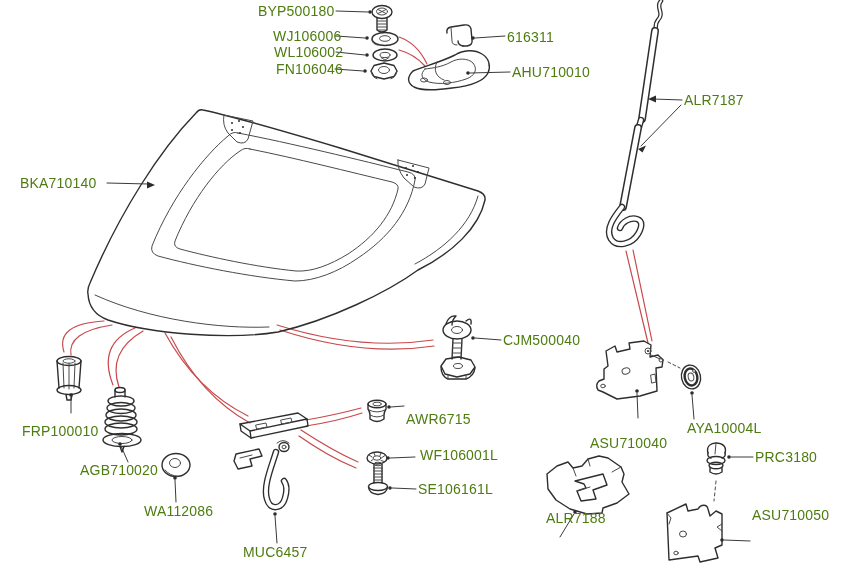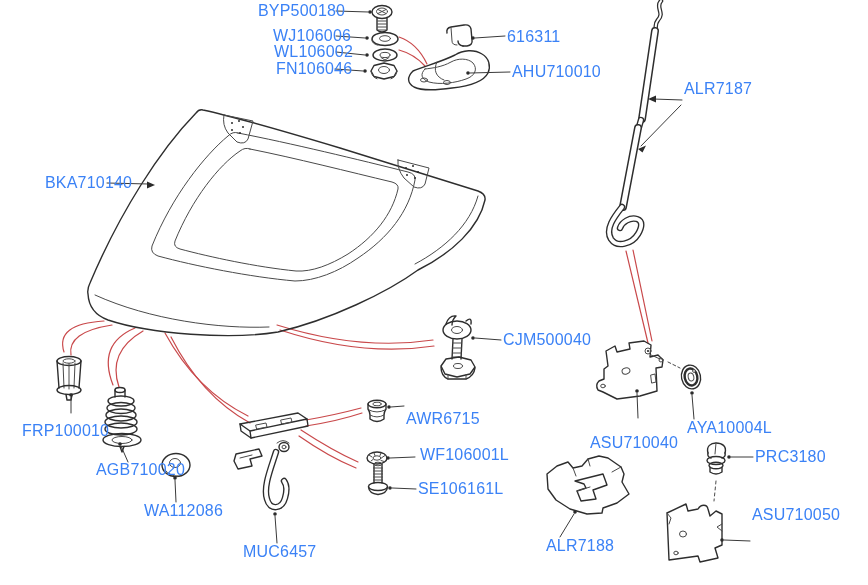--- a/index.html
+++ b/index.html
@@ -6,23 +6,23 @@
   .stage{
     position:relative;
     width:868px;height:585px;
     background:#ffffff;
     font-family:"Liberation Sans", sans-serif;
     overflow:hidden;
   }
   .stage svg{position:absolute;left:0;top:0;}
   .lbl{
     position:absolute;
-    font-size:16px;
+    font-size:14px;
     line-height:14px;
-    color:#3b82f6;
+    color:#4d7c0f;
     white-space:nowrap;
     letter-spacing:0.2px;
   }
   
   .ln{stroke:#2e2e2e;stroke-width:1.4;fill:none;stroke-linecap:round;stroke-linejoin:round;}
   .lnt{stroke:#4a4a4a;stroke-width:1;fill:none;stroke-linecap:round;stroke-linejoin:round;}
   .tubeO{stroke:#2e2e2e;stroke-width:8;fill:none;stroke-linecap:round;stroke-linejoin:round;}
   .tubeI{stroke:#ffffff;stroke-width:5;fill:none;stroke-linecap:round;stroke-linejoin:round;}
   .tubeO2{stroke:#2e2e2e;stroke-width:6.5;fill:none;stroke-linecap:round;stroke-linejoin:round;}
   .tubeI2{stroke:#ffffff;stroke-width:3.8;fill:none;stroke-linecap:round;stroke-linejoin:round;}
@@ -316,29 +316,29 @@
         <circle class="dot" cx="722" cy="540" r="1.8"></circle>
   </g>
 </svg>
 
 <span class="lbl" style="left:258px;top:4px">BYP500180</span>
 <span class="lbl" style="left:273px;top:29px">WJ106006</span>
 <span class="lbl" style="left:274px;top:45px">WL106002</span>
 <span class="lbl" style="left:276px;top:62px">FN106046</span>
 <span class="lbl" style="left:507px;top:30px">616311</span>
 <span class="lbl" style="left:512px;top:65px">AHU710010</span>
-<span class="lbl" style="left:684px;top:82px">ALR7187</span>
-<span class="lbl" style="left:45px;top:176px">BKA710140</span>
+<span class="lbl" style="left:684px;top:93px">ALR7187</span>
+<span class="lbl" style="left:20px;top:176px">BKA710140</span>
 <span class="lbl" style="left:503px;top:333px">CJM500040</span>
 <span class="lbl" style="left:22px;top:424px">FRP100010</span>
-<span class="lbl" style="left:96px;top:463px">AGB710020</span>
+<span class="lbl" style="left:80px;top:463px">AGB710020</span>
 <span class="lbl" style="left:144px;top:504px">WA112086</span>
 <span class="lbl" style="left:243px;top:545px">MUC6457</span>
 <span class="lbl" style="left:406px;top:412px">AWR6715</span>
 <span class="lbl" style="left:420px;top:448px">WF106001L</span>
 <span class="lbl" style="left:418px;top:482px">SE106161L</span>
 <span class="lbl" style="left:590px;top:436px">ASU710040</span>
 <span class="lbl" style="left:687px;top:421px">AYA10004L</span>
 <span class="lbl" style="left:755px;top:450px">PRC3180</span>
-<span class="lbl" style="left:546px;top:539px">ALR7188</span>
+<span class="lbl" style="left:546px;top:511px">ALR7188</span>
 <span class="lbl" style="left:752px;top:508px">ASU710050</span>
 
 </div>
 
 </body></html>

